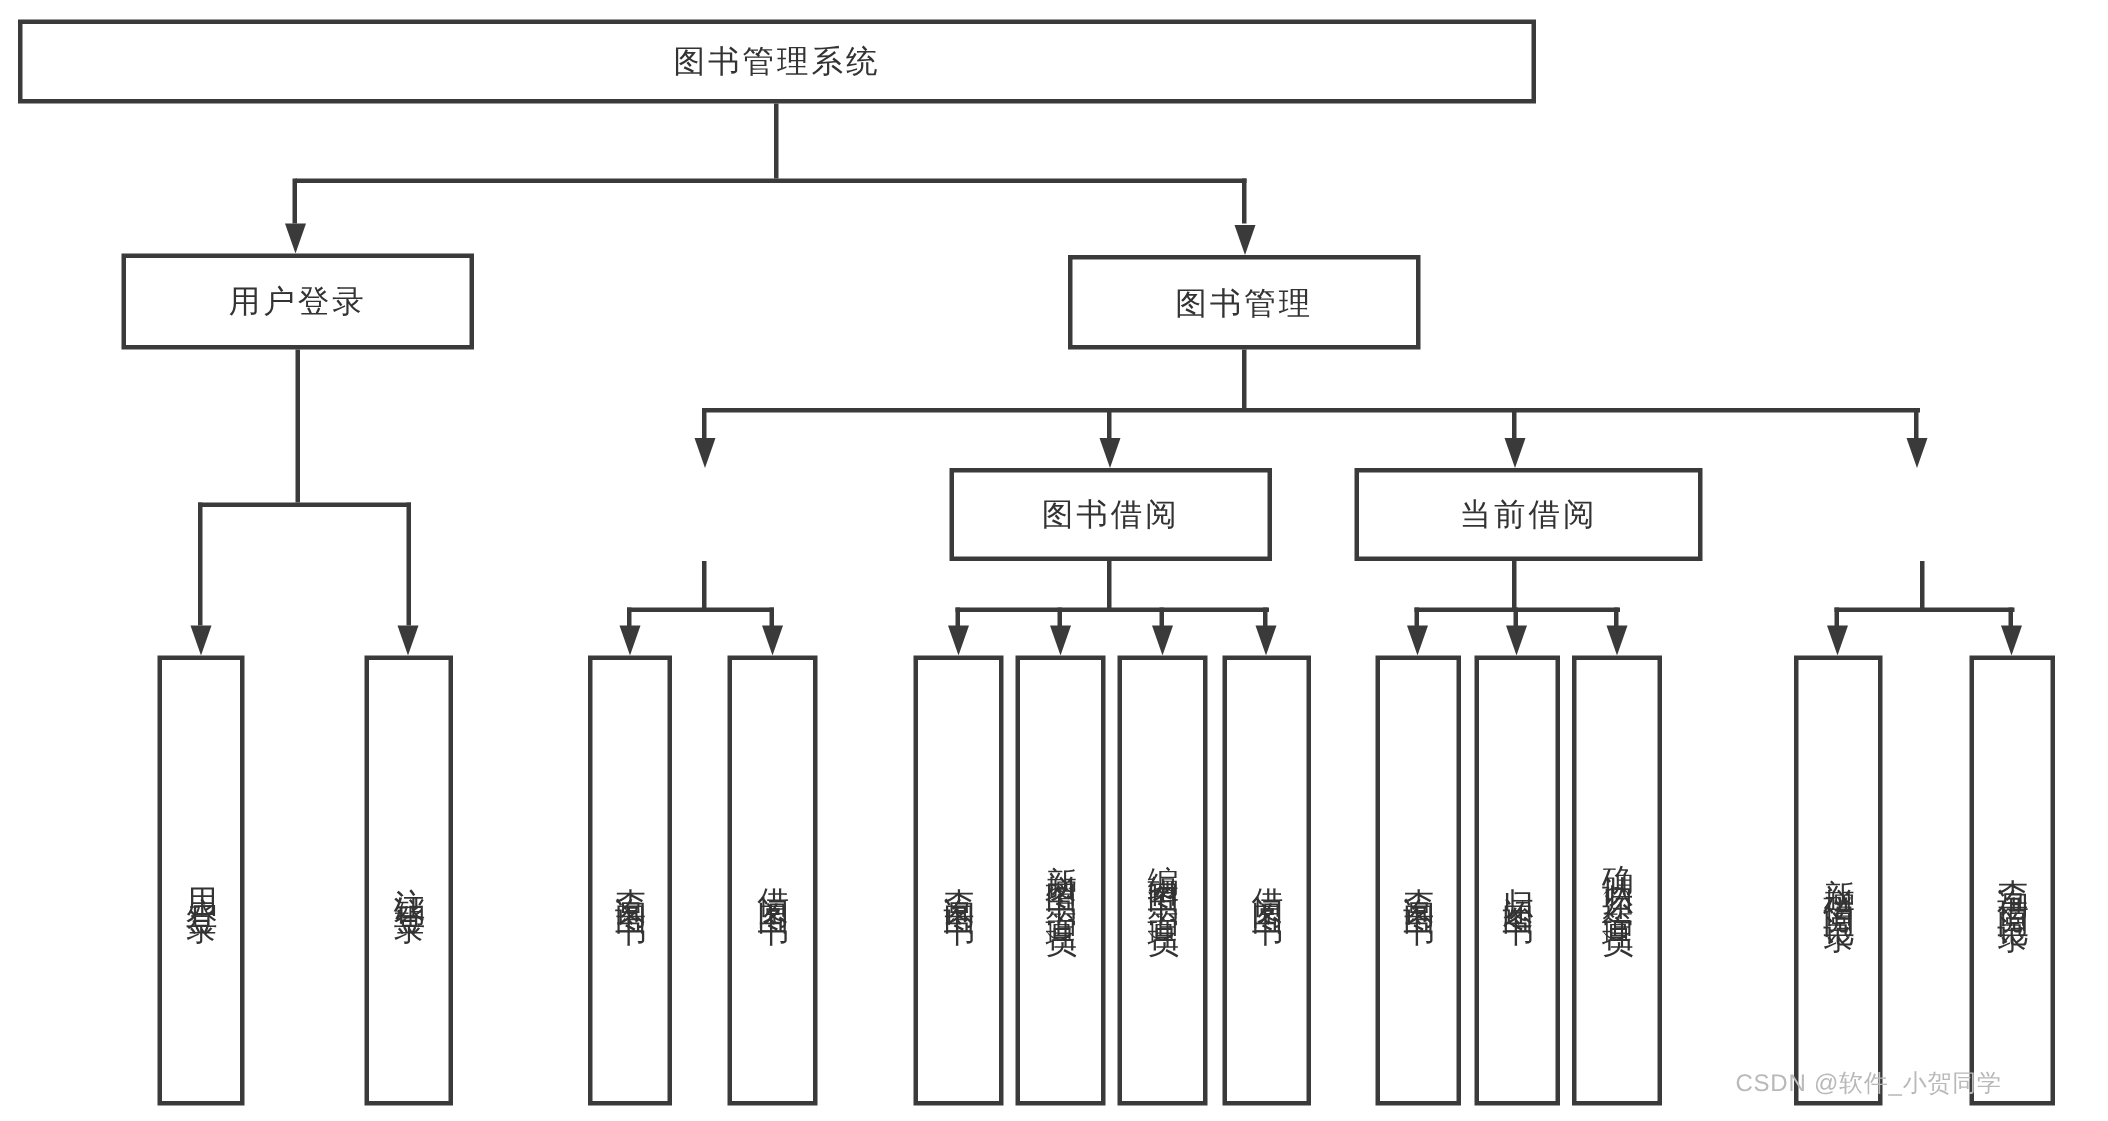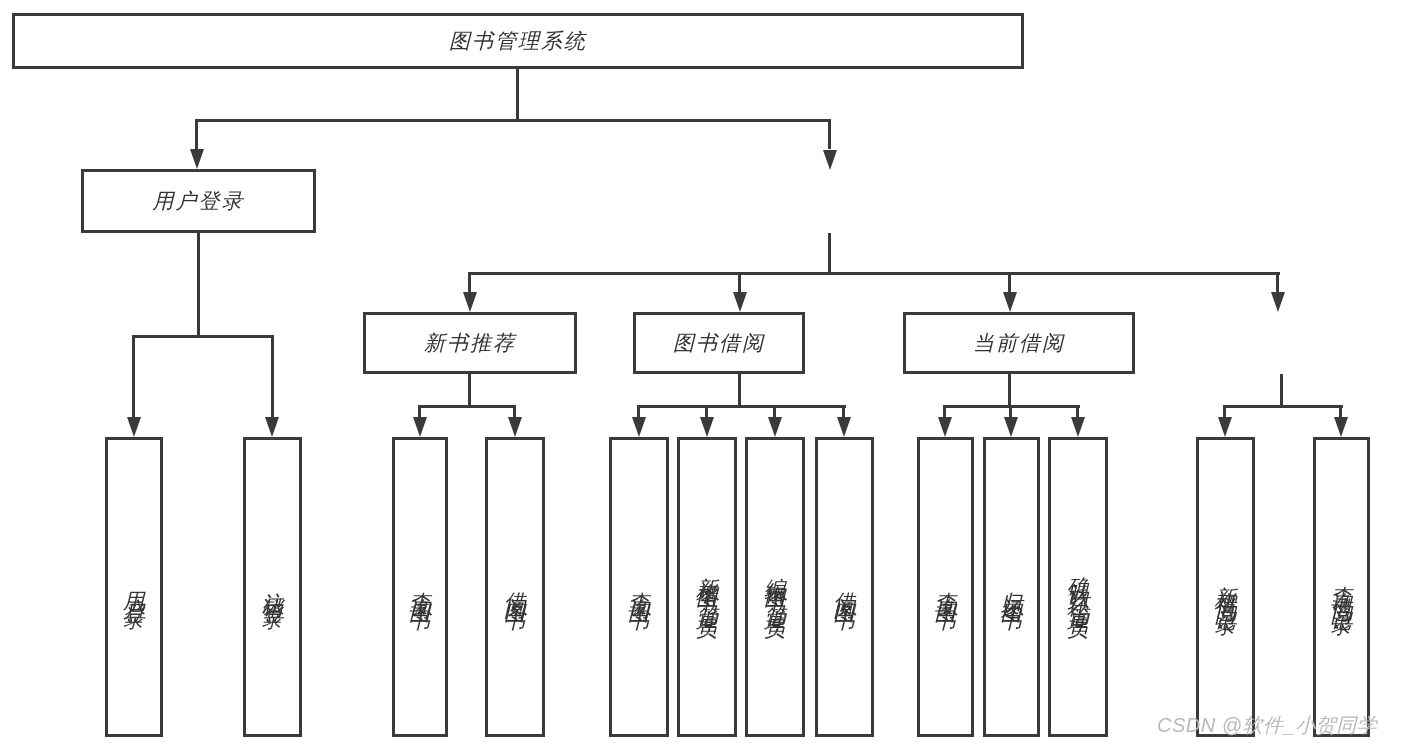--- a/index.html
+++ b/index.html
@@ -10,21 +10,20 @@
     --box-fill:#ffffff;
   }
   html,body{margin:0;padding:0;background:var(--background,#fff);}
   .canvas{
     position:relative;
     width:1405px;height:747px;
     background:var(--background,#fff);
     font-family:"Liberation Sans","DejaVu Sans",sans-serif;
     color:var(--text,#333);
     overflow:hidden;
-    font-style:italic;
   }
   .box{
     position:absolute;
     background:var(--box-fill,#fff);
     border:3px solid var(--line,#3a3a3a);
     box-sizing:border-box;
     display:flex;align-items:center;justify-content:center;
     color:var(--text,#333);
   }
   .hbox{font-size:21px;letter-spacing:2px;white-space:nowrap;}
@@ -38,21 +37,21 @@
   .vline{position:absolute;width:3px;background:var(--line,#3a3a3a);}
   .hline{position:absolute;height:3px;background:var(--line,#3a3a3a);}
   .arrow{
     position:absolute;width:0;height:0;
     border-left:7px solid transparent;
     border-right:7px solid transparent;
     border-top:20px solid var(--line,#3a3a3a);
   }
   .watermark{
     position:absolute;
-    font-size:20px;
+    font-size:16px;
     letter-spacing:.5px;
     color:var(--watermark,#b9b9b9);
     white-space:nowrap;
     z-index:5;
   }
 </style>
 </head>
 <body>
 
 <div class="canvas">
@@ -60,41 +59,41 @@
   <div class="box hbox" style="left:12px;top:13px;width:1012px;height:56px">图书管理系统</div>
 
   <div class="vline" style="left:516px;top:69px;height:50px"></div>
   <div class="hline" style="left:197px;top:119px;width:634px"></div>
   <div class="vline" style="left:195px;top:119px;height:30px"></div>
   <div class="arrow" style="left:190px;top:149px"></div>
   <div class="vline" style="left:828px;top:119px;height:30px"></div>
   <div class="arrow" style="left:823px;top:150px"></div>
 
   <div class="box hbox" style="left:81px;top:169px;width:235px;height:64px">用户登录</div>
+  <div class="box hbox" style="left:712px;top:170px;width:235px;height:63px">图书管理</div>
 
   <div class="vline" style="left:197px;top:233px;height:102px"></div>
   <div class="hline" style="left:132px;top:335px;width:142px"></div>
   <div class="vline" style="left:132px;top:335px;height:82px"></div>
   <div class="arrow" style="left:127px;top:417px"></div>
   <div class="vline" style="left:271px;top:335px;height:82px"></div>
   <div class="arrow" style="left:265px;top:417px"></div>
 
   <div class="vline" style="left:828px;top:233px;height:39px"></div>
   <div class="hline" style="left:468px;top:272px;width:812px"></div>
   <div class="vline" style="left:468px;top:272px;height:20px"></div>
   <div class="arrow" style="left:463px;top:292px"></div>
   <div class="vline" style="left:738px;top:272px;height:20px"></div>
   <div class="arrow" style="left:733px;top:292px"></div>
   <div class="vline" style="left:1008px;top:272px;height:20px"></div>
   <div class="arrow" style="left:1003px;top:292px"></div>
   <div class="vline" style="left:1276px;top:272px;height:20px"></div>
   <div class="arrow" style="left:1271px;top:292px"></div>
 
-  <div class="box hbox" style="left:363px;top:312px;width:214px;height:62px">新书推荐</div>
-  <div class="box hbox" style="left:633px;top:312px;width:172px;height:62px">图书借阅</div>
+  <div class="box hbox" style="left:633px;top:312px;width:215px;height:62px">图书借阅</div>
   <div class="box hbox" style="left:903px;top:312px;width:232px;height:62px">当前借阅</div>
 
   <div class="vline" style="left:468px;top:374px;height:32px"></div>
   <div class="hline" style="left:418px;top:405px;width:98px"></div>
   <div class="vline" style="left:418px;top:405px;height:13px"></div>
   <div class="arrow" style="left:413px;top:417px"></div>
   <div class="vline" style="left:513px;top:405px;height:13px"></div>
   <div class="arrow" style="left:508px;top:417px"></div>
 
   <div class="vline" style="left:738px;top:374px;height:32px"></div>

